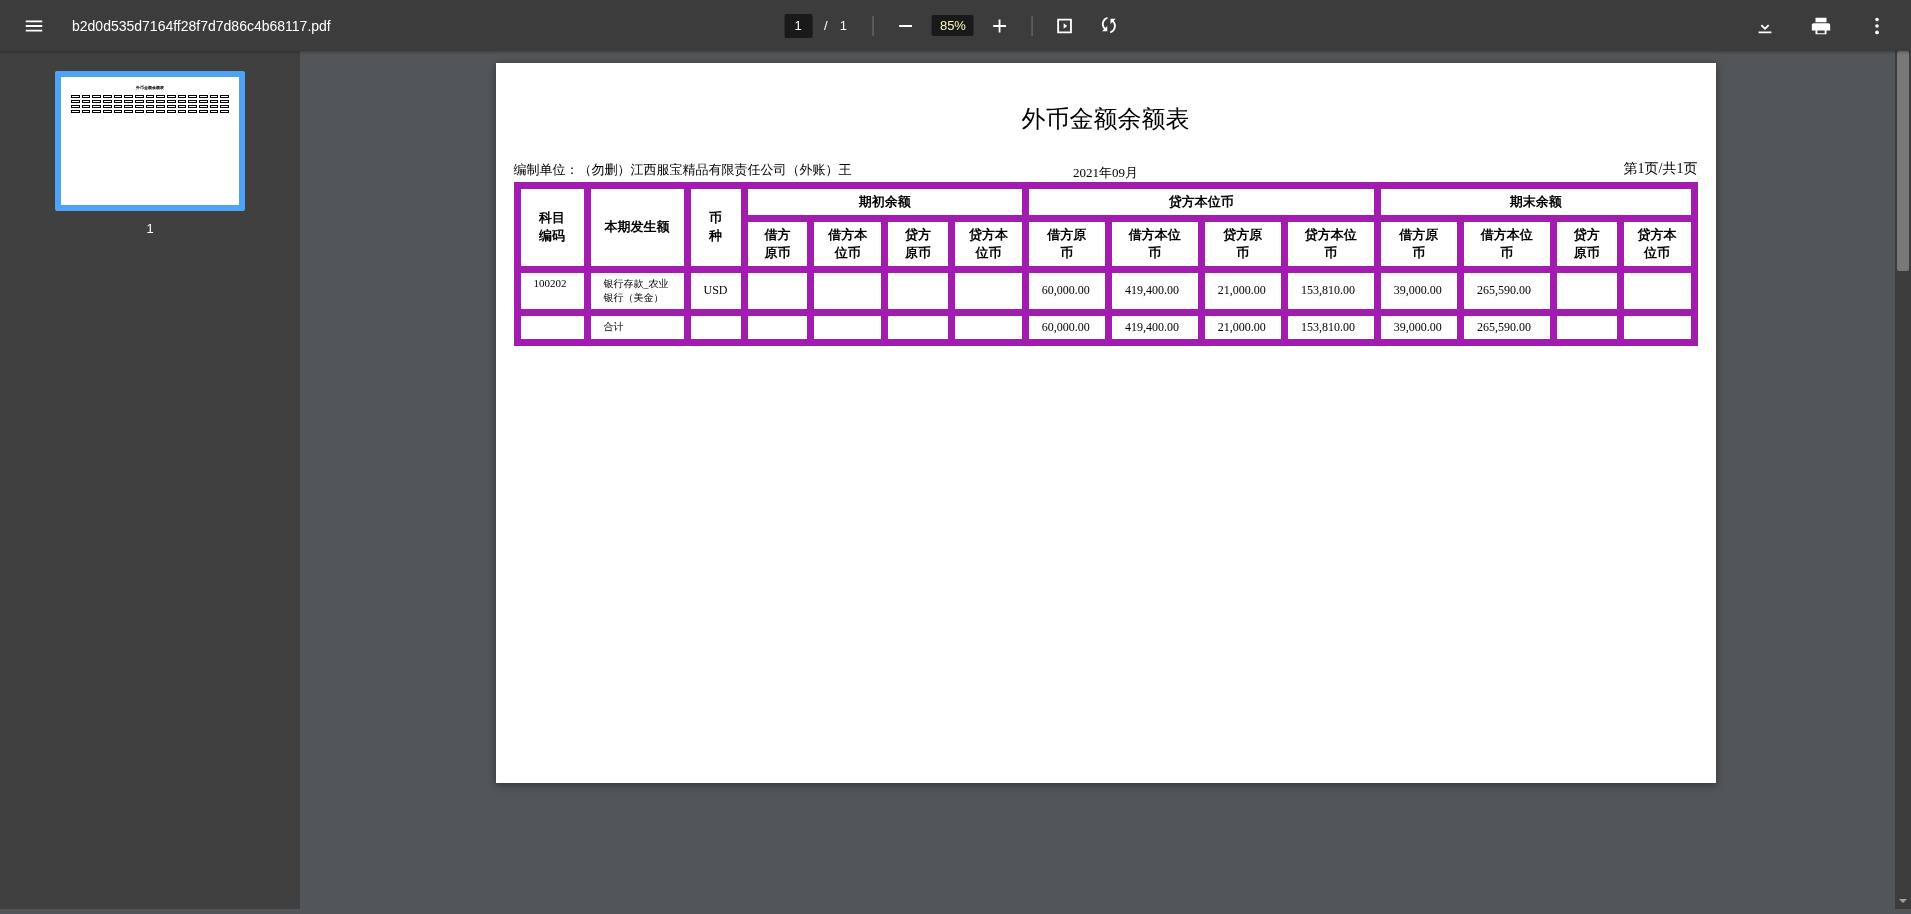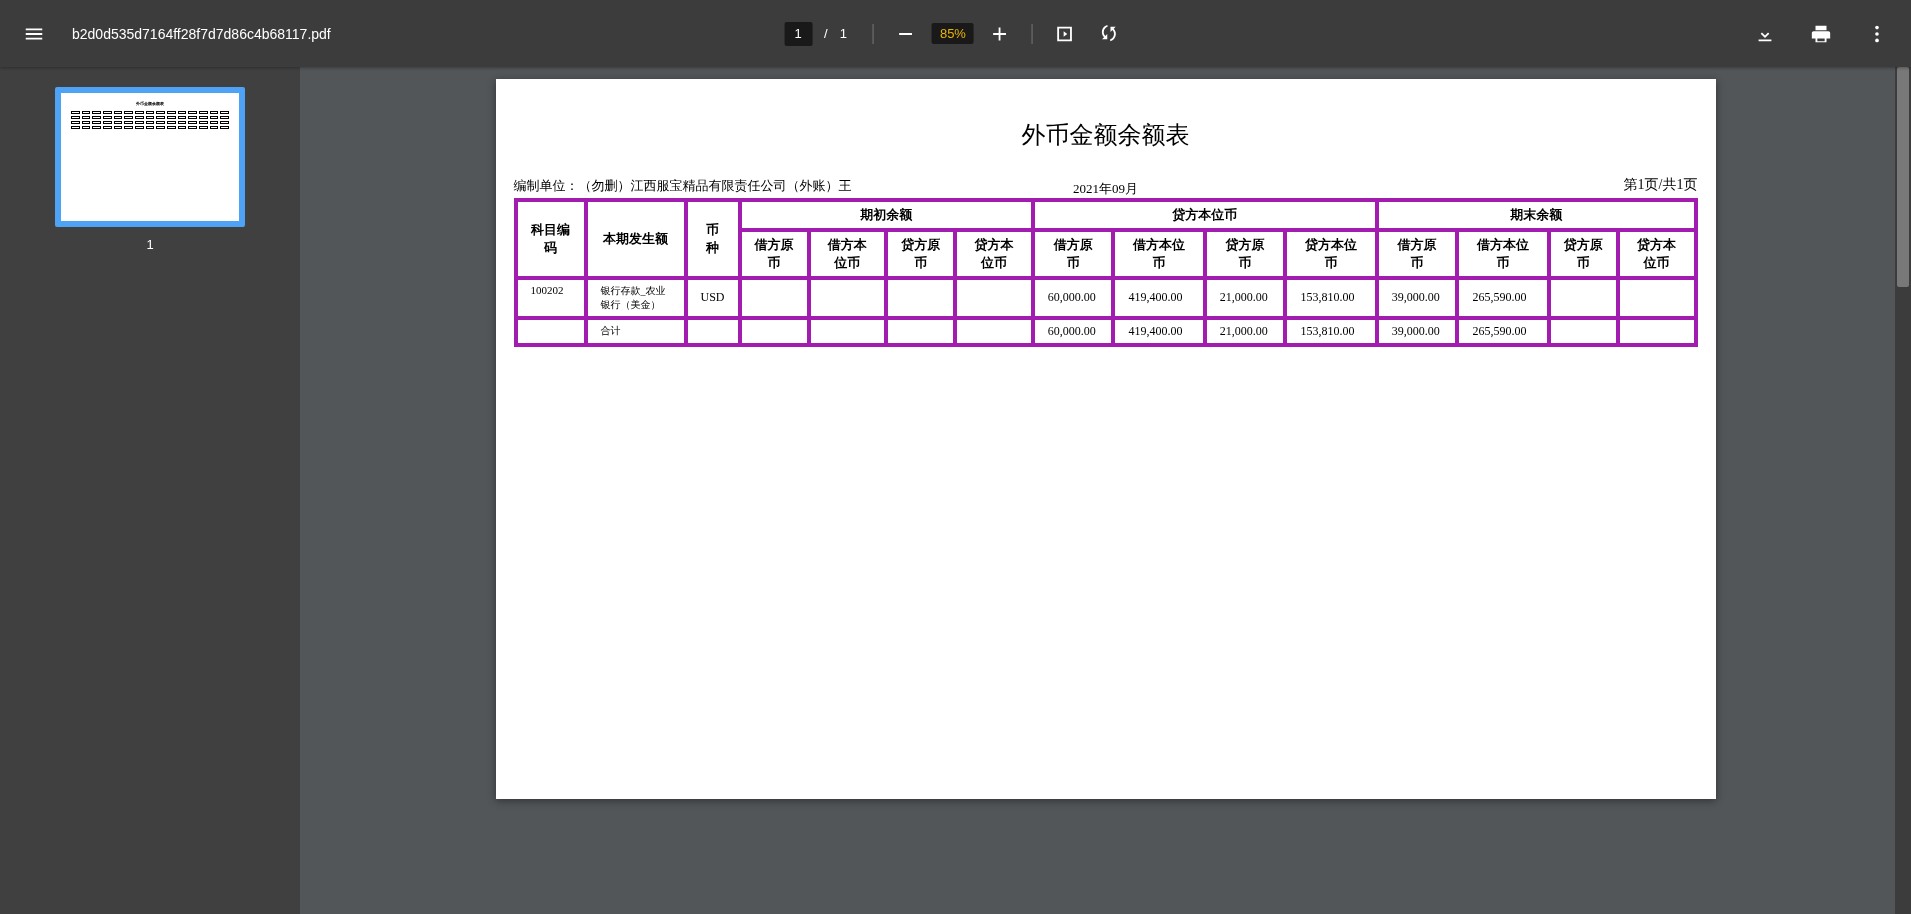--- a/index.html
+++ b/index.html
@@ -1,39 +1,39 @@
 <!DOCTYPE html>
 <html><head>
 <meta charset="utf-8">
 <style>
 * { box-sizing: border-box; margin: 0; padding: 0; }
 body { font-family: Arial, "Microsoft YaHei", sans-serif; background: #525659; overflow: hidden; }
 
 .toolbar {
-  height: 67px; background: #3c3c3c; color: #fff;
+  height: 51px; background: #3c3c3c; color: #fff;
   display: flex; align-items: center; padding: 0 16px;
   position: relative; z-index: 10;
   box-shadow: 0 1px 3px rgba(0,0,0,0.3);
 }
 .toolbar-left { display: flex; align-items: center; gap: 20px; flex: 1; }
 .toolbar-center { display: flex; align-items: center; gap: 8px; position: absolute; left: 50%; transform: translateX(-50%); }
 .toolbar-right { display: flex; align-items: center; gap: 20px; margin-left: auto; }
 
 .icon-btn { width: 36px; height: 36px; display: flex; align-items: center; justify-content: center; cursor: pointer; border-radius: 50%; }
 .icon-btn svg { fill: #fff; width: 22px; height: 22px; }
 
 .filename { font-size: 14px; color: #fff; }
 
 .page-input { width: 28px; height: 24px; background: #191919; color: #fff; border: none; text-align: center; font-size: 13px; border-radius: 2px; }
 .page-sep { color: #fff; font-size: 13px; padding: 0 4px; }
 .page-total { color: #fff; font-size: 13px; padding-right: 12px; }
 
 .vdiv { width: 1px; height: 20px; background: rgba(255,255,255,0.3); margin: 0 6px; }
 
-.zoom-box { background: #191919; color: #eab308; font-size: 13px; padding: 3px 8px; border-radius: 2px; }
+.zoom-box { background: #191919; color: #fef9c3; font-size: 13px; padding: 3px 8px; border-radius: 2px; }
 
 .main { display: flex; height: calc(100vh - 56px); }
 
 .sidebar {
   width: 300px; min-width: 300px; background: #404040; overflow-y: auto;
   padding: 20px 0; display: flex; flex-direction: column; align-items: center;
 }
 .thumb {
   width: 190px; height: 140px; background: #fff; border: 6px solid #4fa3f7;
   border-radius: 2px; display: flex; flex-direction: column; align-items: center;
@@ -56,21 +56,21 @@
 }
 
 .doc-title { text-align: center; font-size: 24px; font-weight: normal; margin-bottom: 16px; font-family: "SimHei","黑体",sans-serif; }
 
 .doc-meta { display: flex; justify-content: space-between; font-size: 13px; margin-bottom: 2px; position: relative; margin-top: 25px; }
 .doc-meta-left { max-width: 380px; line-height: 1.5; }
 .doc-meta-center { position: absolute; left: 50%; transform: translateX(-50%); top: 4px; }
 .doc-meta-right { font-size: 14px; }
 
 .data-table { width: 100%; border-collapse: collapse; font-size: 12px; }
-.data-table th, .data-table td { border: 4px solid #a21caf; padding: 4px 13px; }
+.data-table th, .data-table td { border: 7px solid #a21caf; padding: 4px 13px; }
 .data-table th { font-weight: bold; text-align: center; font-family: "SimHei","黑体",sans-serif; font-size: 13px; }
 .data-table .num { text-align: left; }
 .data-table .code { text-align: left; font-size: 11px; vertical-align: top; margin-left: 8px; }
 .data-table .name { text-align: left; font-size: 10px; }
 
 .vscroll-track { position: absolute; right: 0; top: 0; bottom: 0; width: 16px; background: #3c3c3c; }
 .vscroll-thumb { position: absolute; left: 2px; right: 2px; top: 0; height: 220px; background: #787878; border-radius: 2px; }
 .vscroll-arrow { position: absolute; left: 0; right: 0; height: 16px; display: flex; align-items: center; justify-content: center; }
 .vscroll-arrow svg { fill: #a0a0a0; width: 10px; height: 10px; }
 </style>

